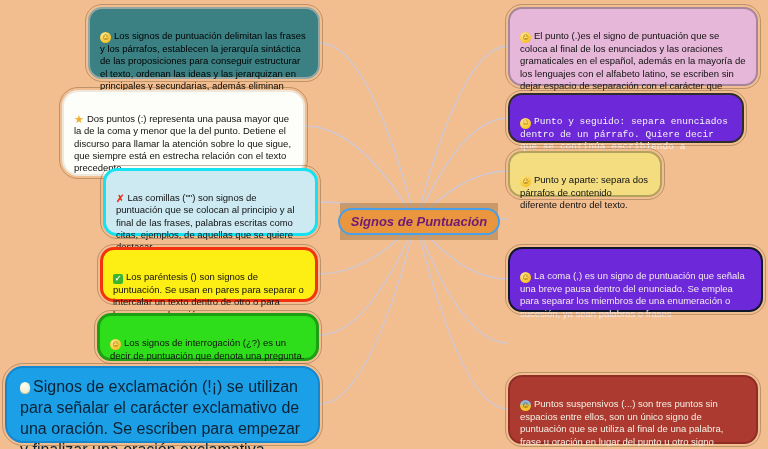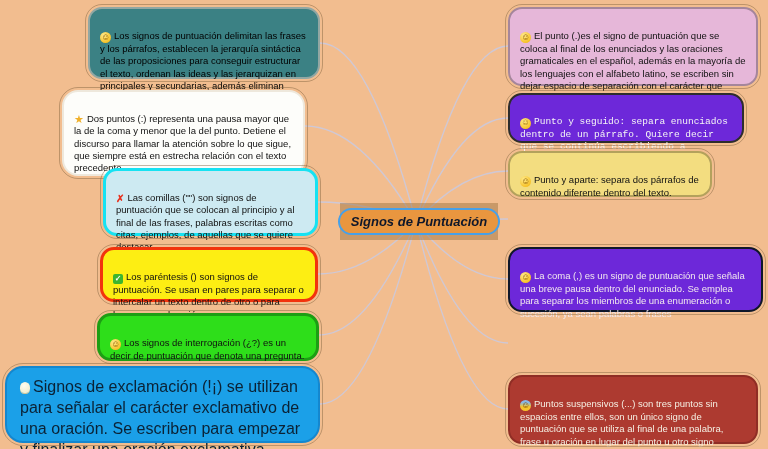--- a/index.html
+++ b/index.html
@@ -20,34 +20,34 @@
   .n-l1{left:88px;top:7px;width:232px;height:72px;background:#3b8184;border:2px solid #92a7a3;color:#000;}
   .n-l2{left:62px;top:90px;width:243px;height:86px;background:#fdfdfa;border:2px solid #eee8dc;border-radius:16px;}
   .n-l3{left:103px;top:168px;width:215px;height:68px;background:#cdeaf2;border:3px solid #17e2f2;}
   .n-l4{left:100px;top:247px;width:218px;height:55px;background:#fdee13;border:3px solid #f2330d;}
   .n-l5{left:97px;top:313px;width:222px;height:44px;background:#2ede1a;border:3px solid #1d9e14;}
   .n-l6{left:5px;top:366px;width:315px;height:77px;background:#1ba0e8;border:2px solid #1487cf;
         font-size:16px;line-height:1.32;color:#0b2235;border-radius:18px;padding:8px 13px;}
   
   .n-r1{left:508px;top:7px;width:250px;height:79px;background:#e6b7d9;border:2px solid #a5869b;}
   .n-r2{left:508px;top:93px;width:236px;height:50px;background:#6d28d9;border:2px solid #2d2d2d;color:#f5f5f5;font-family:Liberation Mono, monospace;}
-  .n-r3{left:508px;top:151px;width:204px;height:41px;background:#f3dd80;border:2px solid #b3a15c;}
+  .n-r3{left:508px;top:151px;width:154px;height:41px;background:#f3dd80;border:2px solid #b3a15c;}
   .n-r4{left:508px;top:201px;width:189px;height:37px;background:#a6d55f;border:2px solid #7ba544;}
   .n-r5{left:508px;top:247px;width:255px;height:65px;background:#6d28d9;border:2px solid #0f172a;color:#f2e8ee;}
   .n-r6{left:508px;top:317px;width:230px;height:52px;background:#dd7f75;border:2px solid #c4685e;color:#1a1a1a;font-weight:bold;}
   .n-r7{left:508px;top:375px;width:250px;height:69px;background:#ad3a30;border:2px solid #8f2d25;color:#f5efe3;}
   
   .center-wrap{
     position:absolute;z-index:2;left:340px;top:203px;width:158px;height:37px;
     background:rgba(150,108,58,.45);
     display:flex;align-items:center;justify-content:center;
   }
   .center-node{
     background:#e9963f;border:2px solid #47a0e8;border-radius:15px;
-    padding:4px 11px;font-weight:bold;font-style:italic;font-size:13px;color:#0f172a;
+    padding:4px 11px;font-weight:bold;font-style:italic;font-size:13px;color:#701a75;
     white-space:nowrap;
   }
   
   .ico{display:inline-block;margin-right:3px;vertical-align:-1px;}
   .ico-smiley{width:11px;height:11px;border-radius:50%;
     background:radial-gradient(circle at 35% 30%,#ffe98a,#f7c32a 70%,#e9a714);
     color:#8a5a00;font-size:9px;line-height:11px;text-align:center;font-weight:bold;}
   .ico-scream{width:11px;height:11px;border-radius:50%;
     background:linear-gradient(#86b8e8 22%,#f7c32a 62%);
     color:#7a4a00;font-size:9px;line-height:11px;text-align:center;font-weight:bold;}

